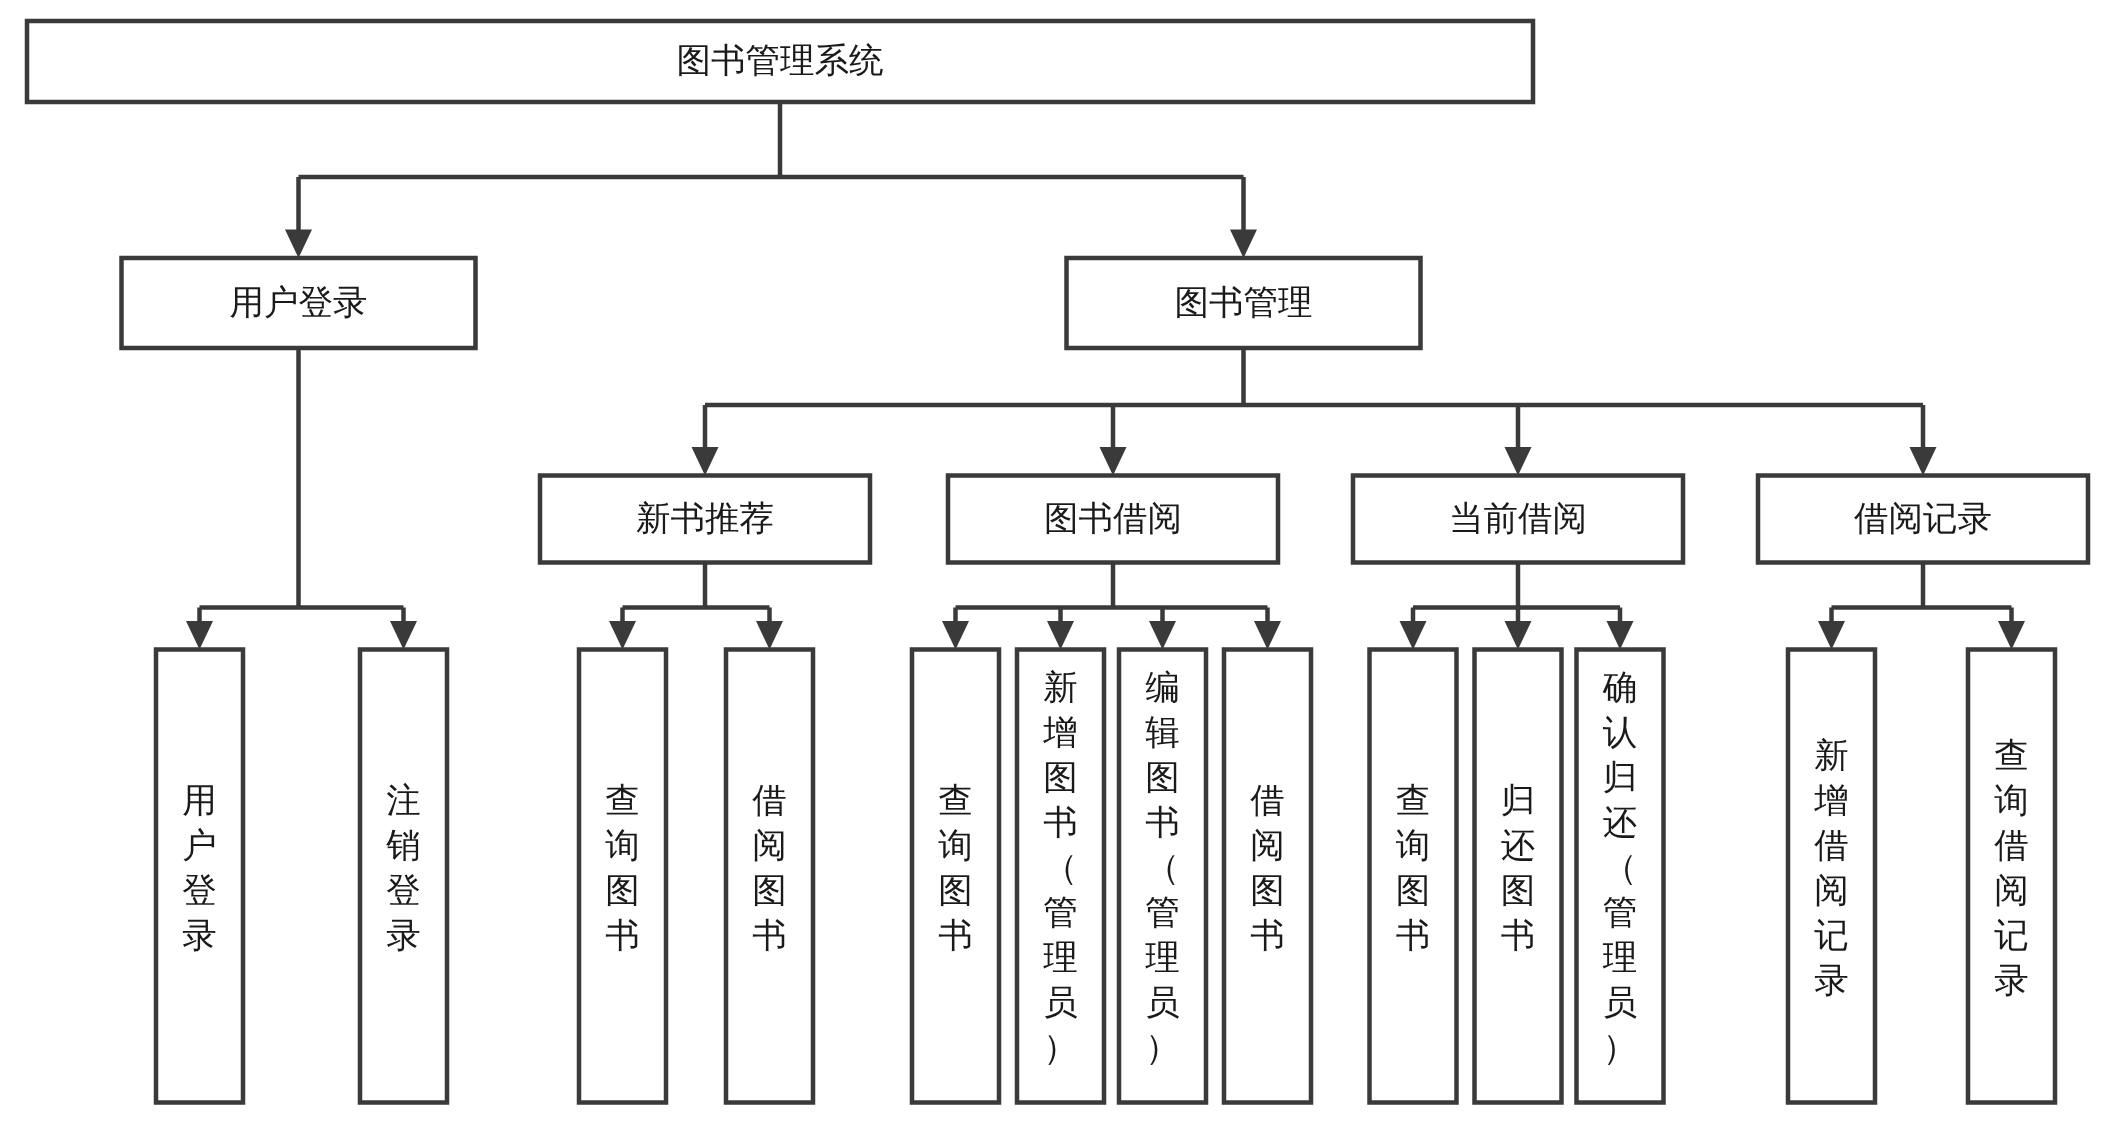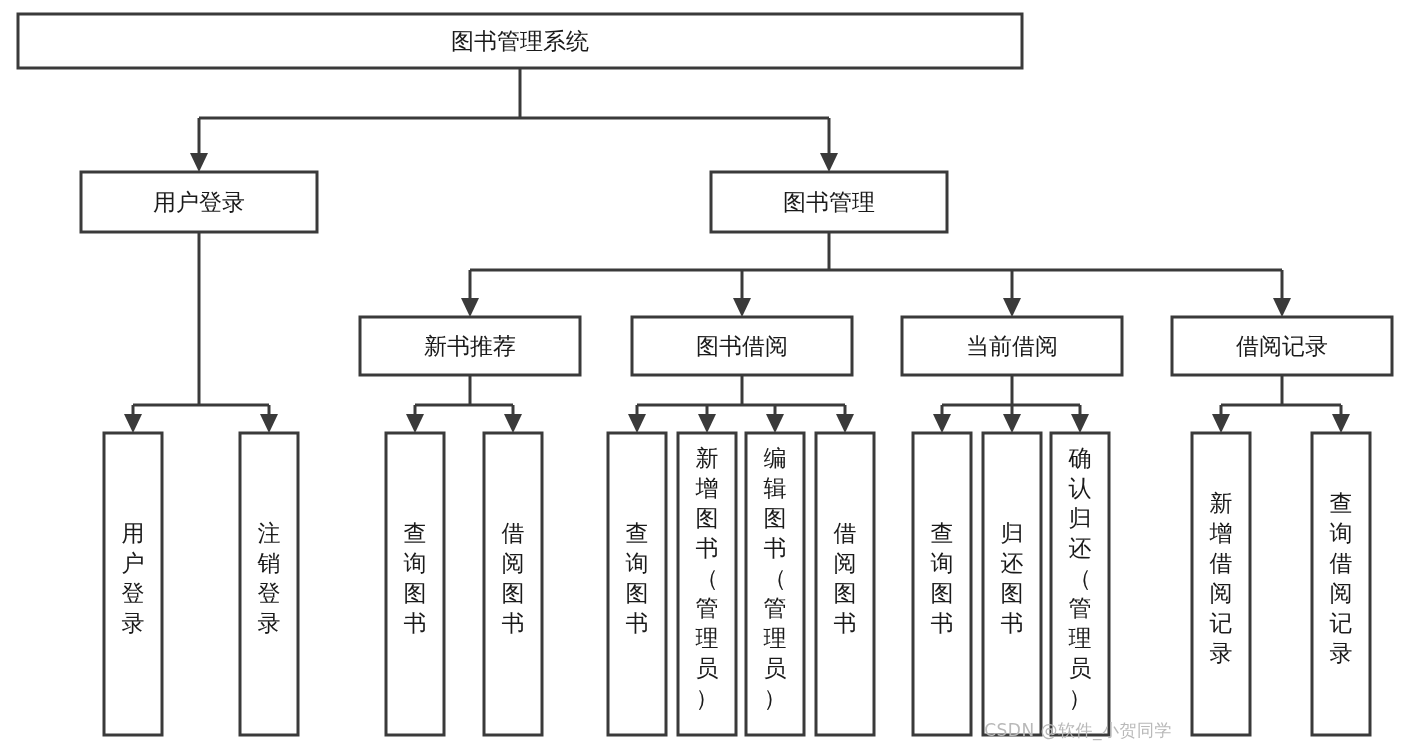--- a/index.html
+++ b/index.html
@@ -203,15 +203,14 @@
           <rect x="1192" y="433" width="58" height="302" class="node-rect"></rect>
           <text x="1221" class="node-label-v"><tspan x="1221" y="511">新</tspan><tspan x="1221" y="541">增</tspan><tspan x="1221" y="571">借</tspan><tspan x="1221" y="601">阅</tspan><tspan x="1221" y="631">记</tspan><tspan x="1221" y="661">录</tspan></text>
         </g>
         <g>
           <rect x="1312" y="433" width="58" height="302" class="node-rect"></rect>
           <text x="1341" class="node-label-v"><tspan x="1341" y="511">查</tspan><tspan x="1341" y="541">询</tspan><tspan x="1341" y="571">借</tspan><tspan x="1341" y="601">阅</tspan><tspan x="1341" y="631">记</tspan><tspan x="1341" y="661">录</tspan></text>
         </g>
       </g>
   </svg>
 
-  <div class="watermark-text">CSDN @软件_小贺同学</div>
 
 </div>
 
 </body></html>

